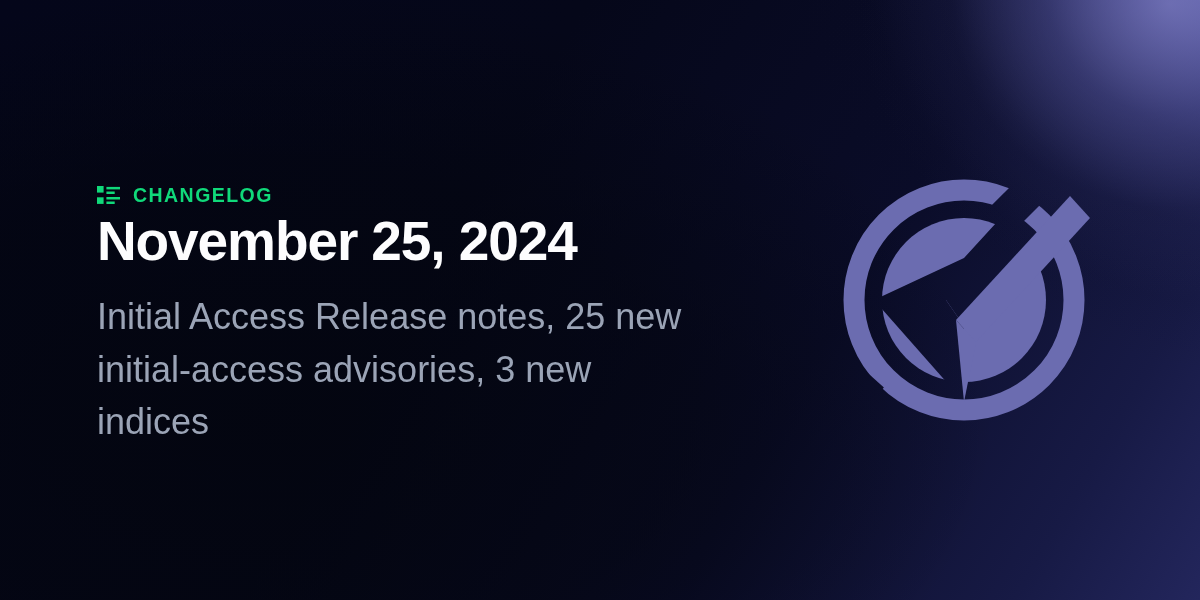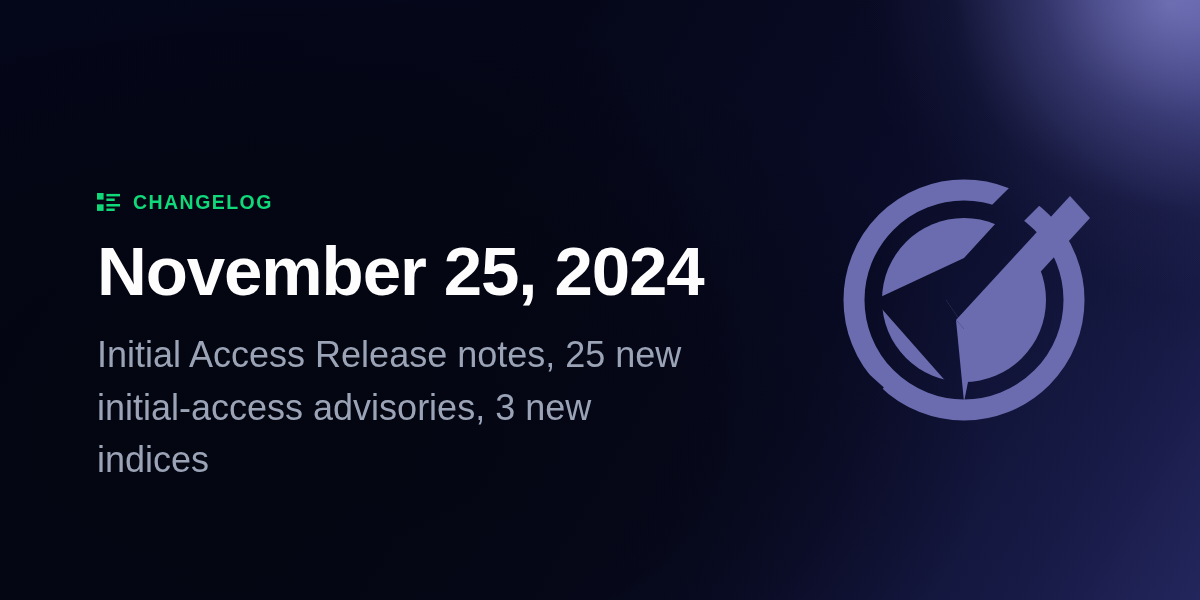--- a/index.html
+++ b/index.html
@@ -54,36 +54,35 @@
   }
 
   
   .content {
     position:absolute;
     left:97px; top:186px;
     width:660px;
   }
   .eyebrow {
     display:flex;
-    align-items:flex-end;
+    align-items:flex-start;
     gap:13px;
     height:26px;
   }
   .eyebrow .glyph { display:block; width:23px; height:19px; }
   .eyebrow .label {
     font-size:19.5px;
     font-weight:bold;
     letter-spacing:1.45px;
     color:#10d97a;
     line-height:1;
     white-space:nowrap;
   }
   h1.title {
-    margin-top:23px;
-    font-size:69px;
+    font-size:55px;
     font-weight:bold;
     letter-spacing:-1.1px;
     line-height:1.06;
     color:#fdfdfe;
     white-space:nowrap;
   }
   p.subtitle {
     margin-top:21px;
     font-size:36px;
     font-weight:400;

